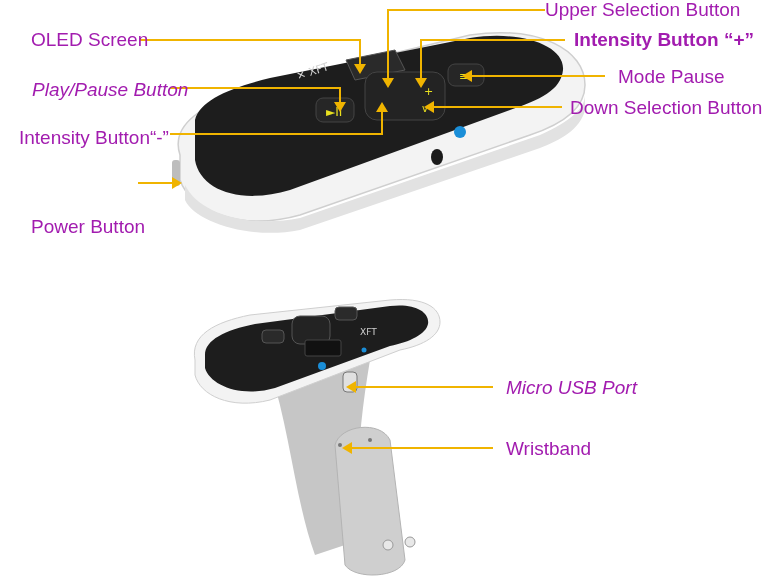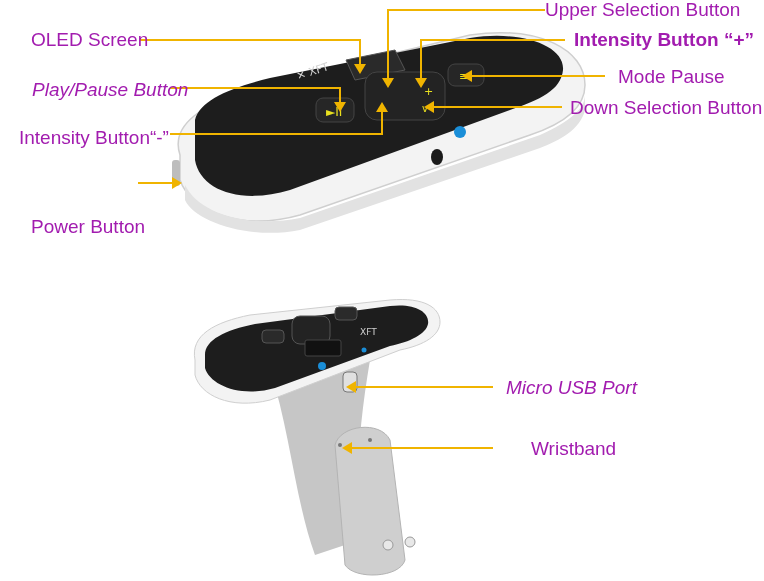--- a/index.html
+++ b/index.html
@@ -94,13 +94,13 @@
 
 <div class="label" style="left:31px;top:31px;text-align:center;">OLED Screen</div>
 <div class="label" style="left:32px;top:81px;font-style:italic;">Play/Pause Button</div>
 <div class="label" style="left:19px;top:129px;">Intensity Button“-”</div>
 <div class="label" style="left:31px;top:174px;margin-top:44px;">Power Button</div>
 <div class="label" style="left:545px;top:1px;">Upper Selection Button</div>
 <div class="label" style="left:574px;top:31px;font-weight:bold;">Intensity Button “+”</div>
 <div class="label" style="left:618px;top:68px;">Mode Pause</div>
 <div class="label" style="left:570px;top:99px;">Down Selection Button</div>
 <div class="label" style="left:506px;top:379px;font-style:italic;">Micro USB Port</div>
-<div class="label" style="left:531px;top:440px;text-align:center;">Wristband</div>
+<div class="label" style="left:506px;top:440px;text-align:center;">Wristband</div>
 
 </body></html>

